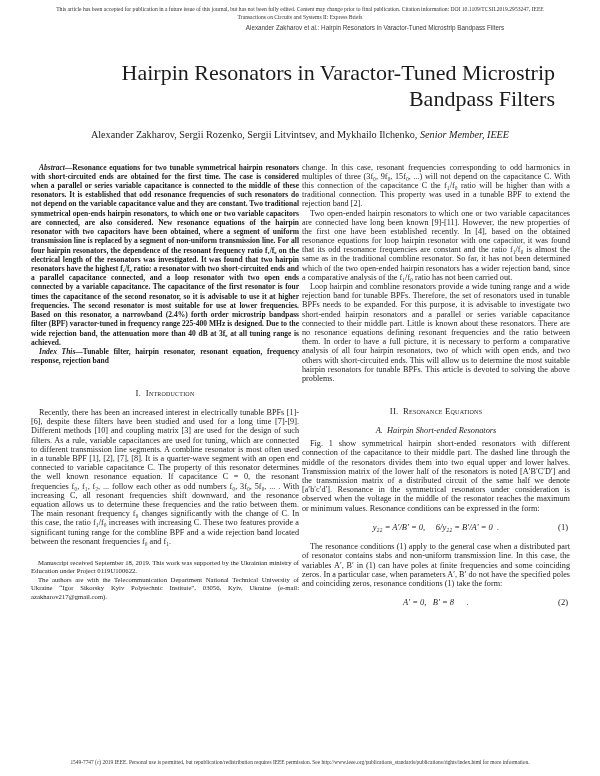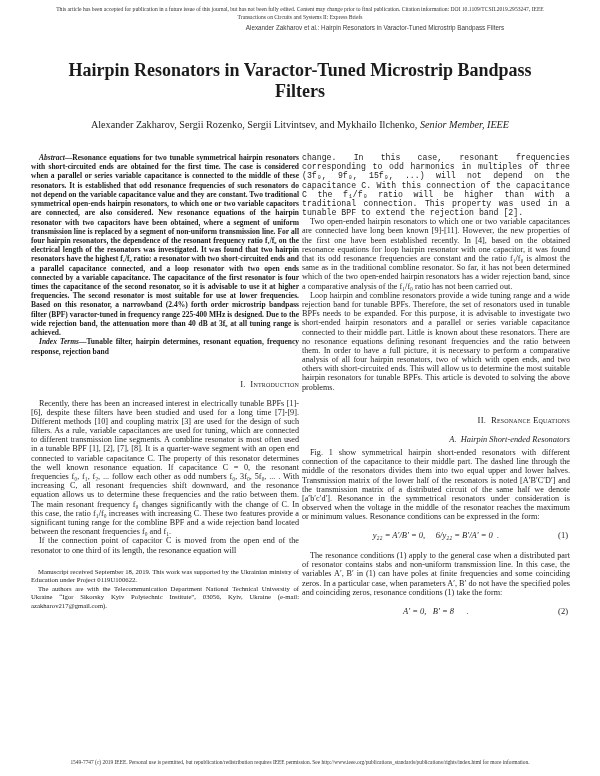--- a/index.html
+++ b/index.html
@@ -23,23 +23,23 @@
     margin-top: 2px;
     margin-left: 160px;
     width: 430px;
     text-align: center;
     font-size: 6.3px;
     color: #3a3a3a;
     font-family: "Liberation Sans", sans-serif;
   }
   .title {
     margin: 29px 45px 0 45px;
-    text-align: center;
-    font-size: 18px;
-    font-weight: bold;
+    text-align: right;
+    font-size: 22px;
+    font-weight: normal;
     line-height: 1.2;
   }
   .authors {
     margin-top: 16px;
     text-align: center;
     font-size: 10.2px;
   }
   .authors .membership { font-style: italic; }
   .columns {
     display: flex;
@@ -47,44 +47,44 @@
     padding: 23px 30px 0 31px;
   }
   .col {
     flex: 1;
     min-width: 0;
     font-size: 8.2px;
     line-height: 1.12;
     text-align: justify;
   }
   .col p { margin: 0; text-indent: 8px; }
-  .col p.noindent { text-indent: 0; font-family: Liberation Mono, monospace; }
+  .col p.noindent { text-indent: 0; }
   .abstract, .index-terms {
     font-weight: bold;
     font-size: 7.5px;
     line-height: 1.23;
   }
   .index-terms { margin-top: 8px; }
   .lead-label { font-style: italic; }
   .section-heading {
     margin: 24px 0 9px 0;
-    text-align: right;
+    text-align: center;
     font-variant: small-caps;
     font-weight: normal;
     font-size: 8.7px;
     letter-spacing: 0.2px;
     text-indent: 0;
   }
   .section-heading.second { }
   .subsection-heading {
     margin: 8px 0 4px 0;
     font-style: italic;
     font-weight: normal;
     font-size: 8.4px;
-    text-align: right;
+    text-align: center;
     text-indent: 0;
   }
   .footnote {
     margin-top: 13px;
     font-size: 6.7px;
     line-height: 1.27;
   }
   .footnote p { text-indent: 7px; margin: 0; }
   .equation {
     position: relative;
@@ -124,26 +124,25 @@
 
   <div class="authors">
     <span>Alexander Zakharov, Sergii Rozenko, Sergii Litvintsev, and Mykhailo Ilchenko, </span><span class="membership">Senior Member, IEEE</span>
   </div>
 
   <div class="columns">
 
     <div class="col">
       <p class="abstract"><span class="lead-label">Abstract</span><span>—Resonance equations for two tunable symmetrical hairpin resonators with short-circuited ends are obtained for the first time. The case is considered when a parallel or series variable capacitance is connected to the middle of these resonators. It is established that odd resonance frequencies of such resonators do not depend on the variable capacitance value and they are constant. Two traditional symmetrical open-ends hairpin resonators, to which one or two variable capacitors are connected, are also considered. New resonance equations of the hairpin resonator with two capacitors have been obtained, where a segment of uniform transmission line is replaced by a segment of non-uniform transmission line. For all four hairpin resonators, the dependence of the resonant frequency ratio f₁/f₀ on the electrical length of the resonators was investigated. It was found that two hairpin resonators have the highest f₁/f₀ ratio: a resonator with two short-circuited ends and a parallel capacitance connected, and a loop resonator with two open ends connected by a variable capacitance. The capacitance of the first resonator is four times the capacitance of the second resonator, so it is advisable to use it at higher frequencies. The second resonator is most suitable for use at lower frequencies. Based on this resonator, a narrowband (2.4%) forth order microstrip bandpass filter (BPF) varactor-tuned in frequency range 225-400 MHz is designed. Due to the wide rejection band, the attenuation more than 40 dB at 3f₀ at all tuning range is achieved.</span></p>
 
-      <p class="index-terms"><span class="lead-label">Index Terms</span><span>—Tunable filter, hairpin determines, resonant equation, frequency response, rejection band</span></p>
+      <p class="index-terms"><span class="lead-label">Index This</span><span>—Tunable filter, hairpin resonator, resonant equation, frequency response, rejection band</span></p>
 
       <h2 class="section-heading">I.&nbsp;&nbsp;Introduction</h2>
 
       <p>Recently, there has been an increased interest in electrically tunable BPFs [1]-[6], despite these filters have been studied and used for a long time [7]-[9]. Different methods [10] and coupling matrix [3] are used for the design of such filters. As a rule, variable capacitances are used for tuning, which are connected to different transmission line segments. A combline resonator is most often used in a tunable BPF [1], [2], [7], [8]. It is a quarter-wave segment with an open end connected to variable capacitance C. The property of this resonator determines the well known resonance equation. If capacitance C = 0, the resonant frequencies f₀, f₁, f₂, ... follow each other as odd numbers f₀, 3f₀, 5f₀, ... . With increasing C, all resonant frequencies shift downward, and the resonance equation allows us to determine these frequencies and the ratio between them. The main resonant frequency f₀ changes significantly with the change of C. In this case, the ratio f₁/f₀ increases with increasing C. These two features provide a significant tuning range for the combline BPF and a wide rejection band located between the resonant frequencies f₀ and f₁.</p>
-      <p>If the connection point of capacitor C is moved from the open end of the resonator to one third of its length, the resonance equation will</p>
 
       <div class="footnote">
         <p>Manuscript received September 18, 2019. This work was supported by the Ukrainian ministry of Education under Project 0119U100622.</p>
         <p>The authors are with the Telecommunication Department National Technical University of Ukraine “Igor Sikorsky Kyiv Polytechnic Institute”, 03056, Kyiv, Ukraine (e-mail: azakharov217@gmail.com).</p>
       </div>
     </div>
 
     <div class="col">
       <p class="noindent">change. In this case, resonant frequencies corresponding to odd harmonics in multiples of three (3f₀, 9f₀, 15f₀, ...) will not depend on the capacitance C. With this connection of the capacitance C the f₁/f₀ ratio will be higher than with a traditional connection. This property was used in a tunable BPF to extend the rejection band [2].</p>
       <p>Two open-ended hairpin resonators to which one or two variable capacitances are connected have long been known [9]-[11]. However, the new properties of the first one have been established recently. In [4], based on the obtained resonance equations for loop hairpin resonator with one capacitor, it was found that its odd resonance frequencies are constant and the ratio f₁/f₀ is almost the same as in the traditional combline resonator. So far, it has not been determined which of the two open-ended hairpin resonators has a wider rejection band, since a comparative analysis of the f₁/f₀ ratio has not been carried out.</p>

